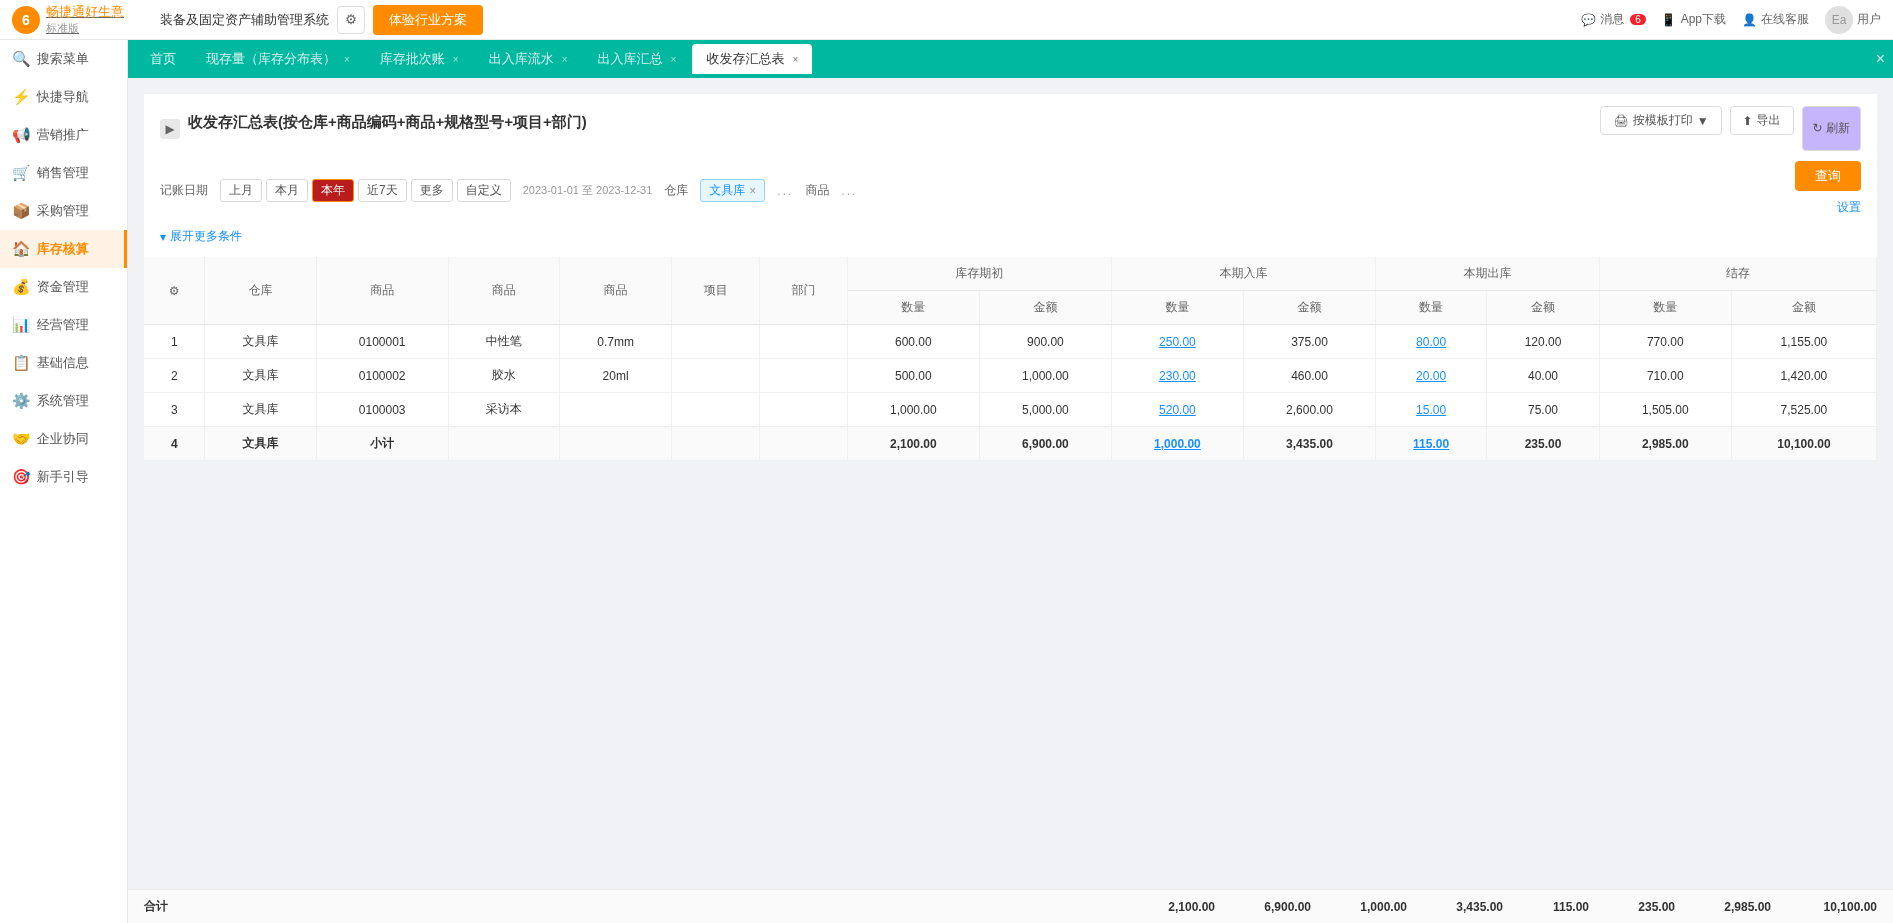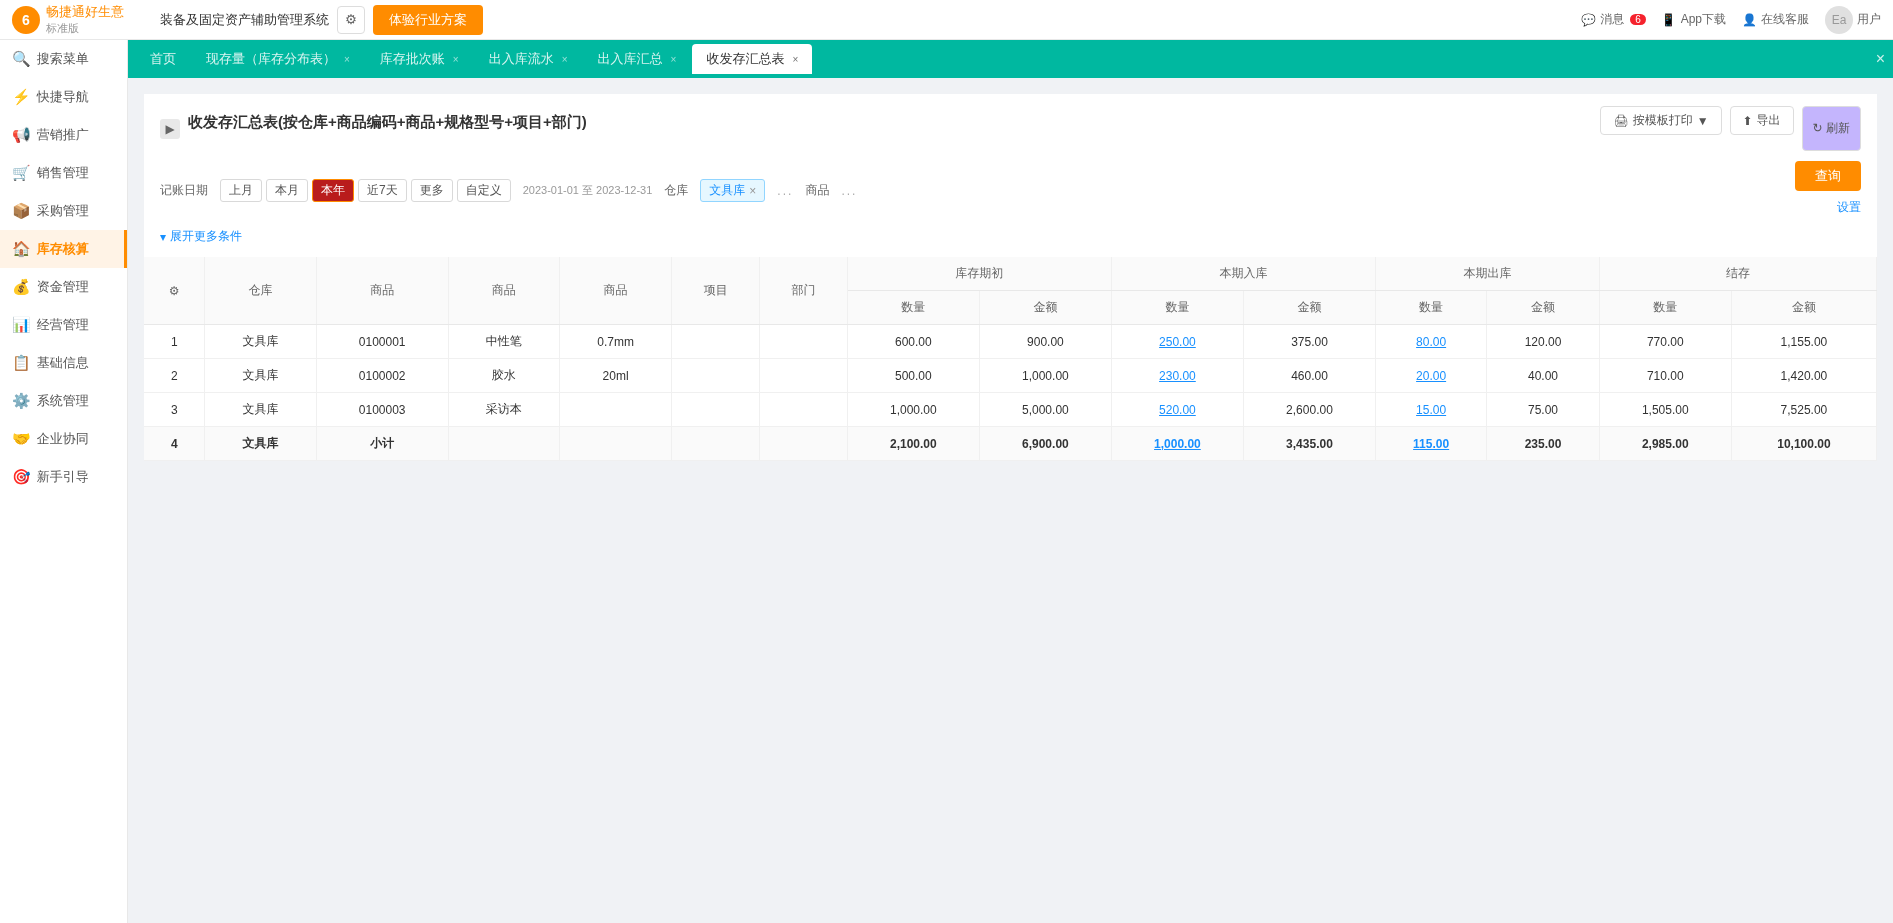--- a/index.html
+++ b/index.html
@@ -9,21 +9,21 @@
     .app-wrapper { display: flex; flex-direction: column; height: 923px; }
     .top-bar { height: 40px; background: #fff; display: flex; align-items: center; padding: 0 12px; border-bottom: 1px solid #e8e8e8; justify-content: space-between; flex-shrink: 0; }
     .main-area { display: flex; flex: 1; overflow: hidden; }
     .sidebar { width: 128px; background: #fff; border-right: 1px solid #e8e8e8; flex-shrink: 0; display: flex; flex-direction: column; }
     .content-area { flex: 1; display: flex; flex-direction: column; overflow: hidden; }
 
     
     .top-bar-left { display: flex; align-items: center; gap: 8px; }
     .logo-area { display: flex; align-items: center; gap: 6px; }
     .logo-circle { width: 28px; height: 28px; background: #ff8c00; border-radius: 50%; display: flex; align-items: center; justify-content: center; color: #fff; font-size: 14px; font-weight: bold; }
-    .app-title { font-size: 12px; color: #666; line-height: 1.3; }
+    .app-title { font-size: 12px; color: #666; line-height: 1.3; text-decoration: underline; }
     .app-title .line1 { color: #ff8c00; font-size: 13px; }
     .system-name { font-size: 13px; color: #333; margin-left: 28px; }
     .settings-btn { width: 28px; height: 28px; border: 1px solid #ddd; border-radius: 4px; background: #fff; cursor: pointer; display: flex; align-items: center; justify-content: center; color: #666; }
     .trial-btn { background: #ff8c00; color: #fff; border: none; border-radius: 4px; padding: 6px 16px; cursor: pointer; font-size: 13px; }
     .top-bar-right { display: flex; align-items: center; gap: 16px; font-size: 12px; color: #666; }
     .top-bar-right .item { display: flex; align-items: center; gap: 4px; cursor: pointer; }
     .badge { background: #f5222d; color: #fff; border-radius: 10px; padding: 0 5px; font-size: 10px; margin-left: 2px; }
     .user-avatar { width: 28px; height: 28px; background: #e0e0e0; border-radius: 50%; display: flex; align-items: center; justify-content: center; color: #999; font-size: 12px; }
 
     
@@ -357,15 +357,27 @@
                   <td>235.00</td>
                   <td>2,985.00</td>
                   <td>10,100.00</td>
                 </tr>
               </tfoot>
             </table>
           </div>
         </div>
       </div>
 
+      <div class="table-footer">
+        <span>合计</span>
+        <span style="flex:1"></span>
+        <span>2,100.00</span>
+        <span style="width:80px;text-align:right;">6,900.00</span>
+        <span style="width:80px;text-align:right;">1,000.00</span>
+        <span style="width:80px;text-align:right;">3,435.00</span>
+        <span style="width:70px;text-align:right;">115.00</span>
+        <span style="width:70px;text-align:right;">235.00</span>
+        <span style="width:80px;text-align:right;">2,985.00</span>
+        <span style="width:90px;text-align:right;">10,100.00</span>
+      </div>
     </div>
   </div>
 </div>
 
 </body></html>

